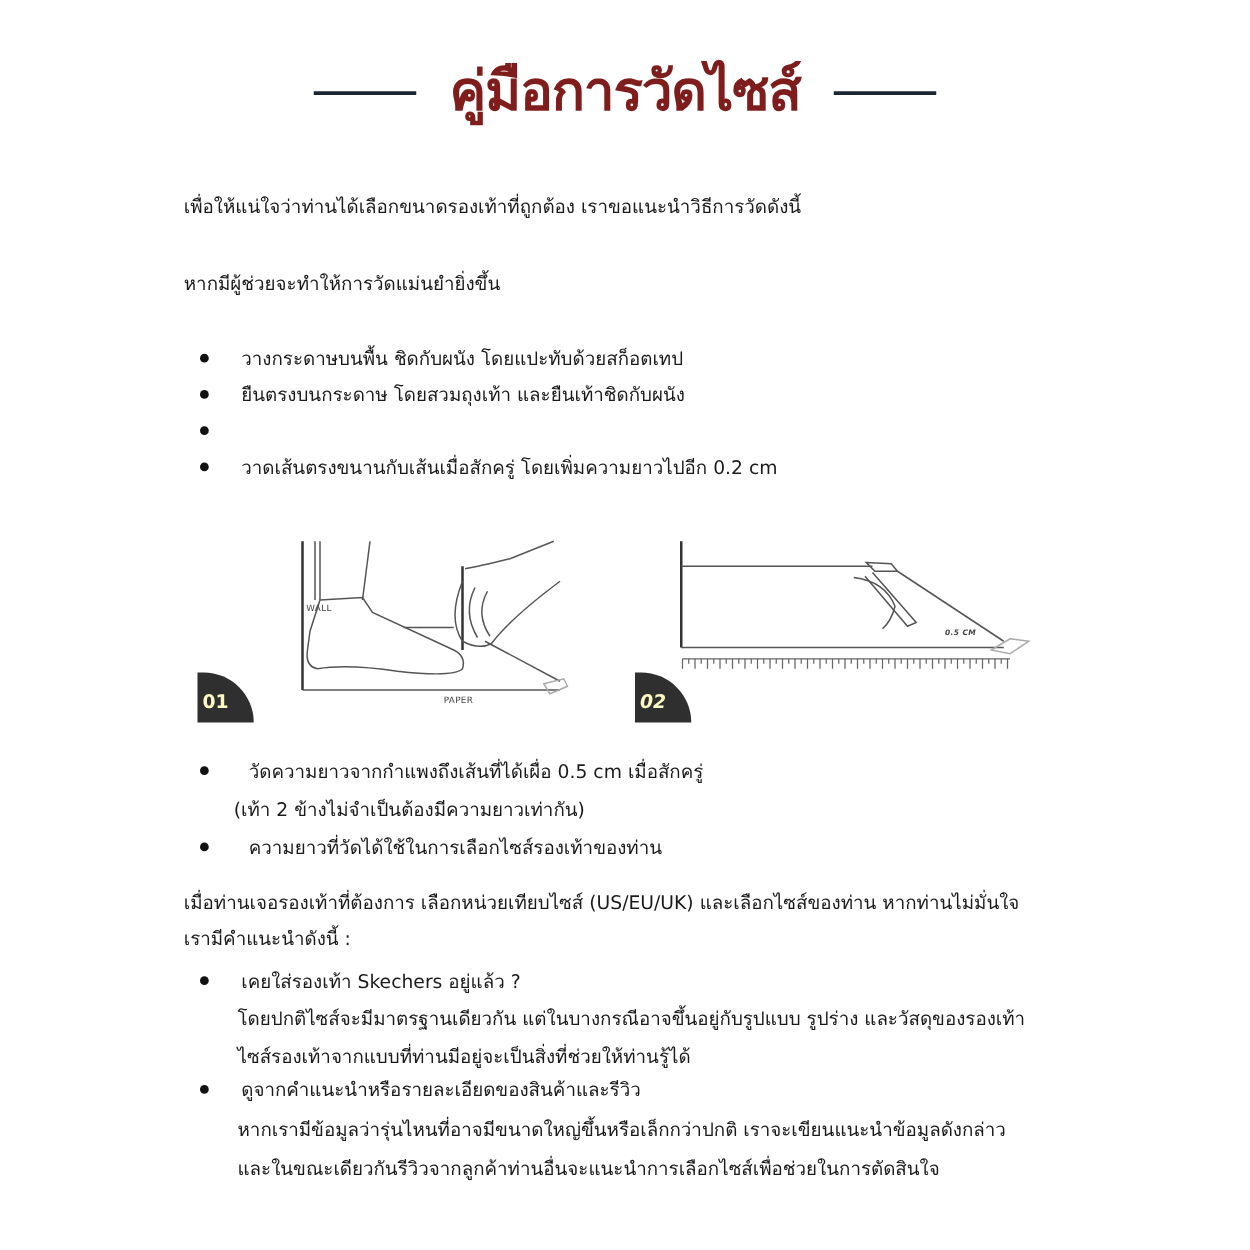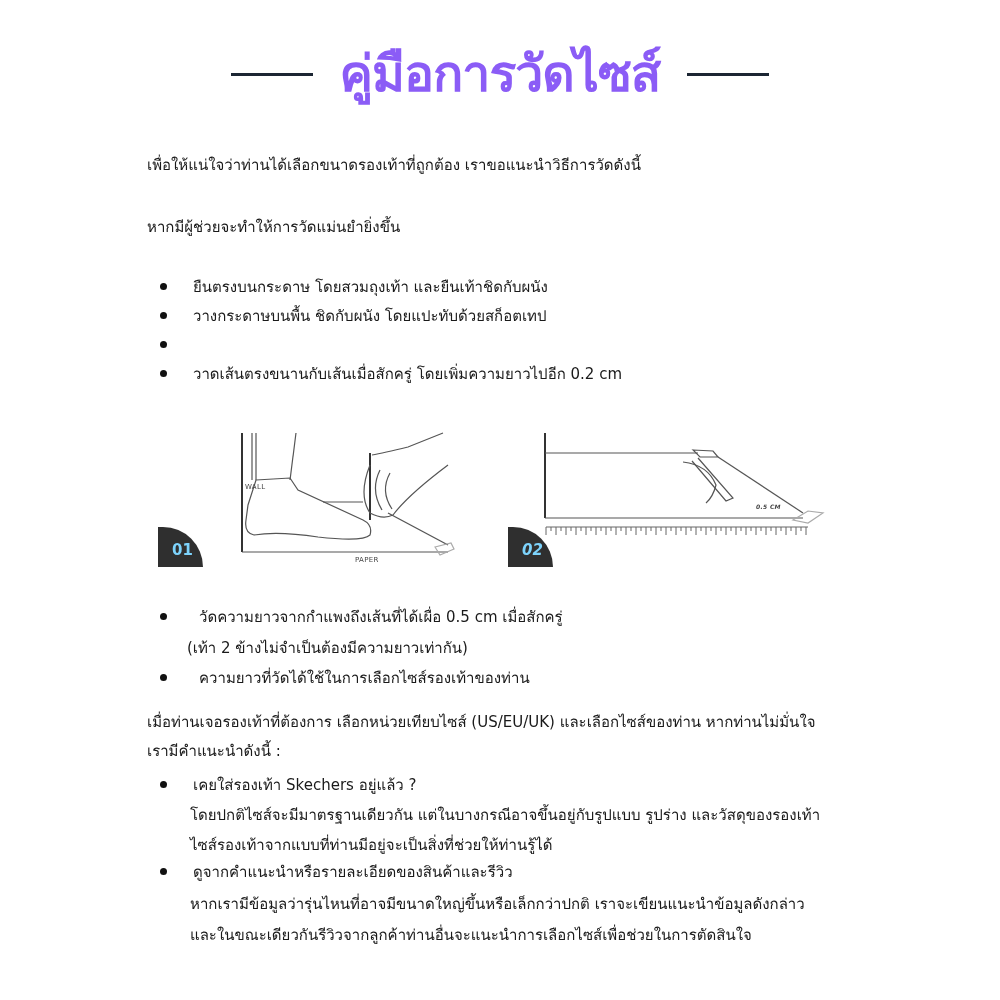--- a/index.html
+++ b/index.html
@@ -5,63 +5,63 @@
     * { margin: 0; padding: 0; box-sizing: border-box; }
     html, body { width: 1000px; height: 1000px; background: #ffffff; overflow: hidden; }
     body { font-family: "DejaVu Sans", "Liberation Sans", sans-serif; color: #1a1a1a; position: relative; }
 
     .title-row {
       position: absolute; top: 38px; left: 0; width: 1000px; height: 72px;
       display: flex; align-items: center; justify-content: center;
     }
     .title-line { width: 82px; height: 3px; background: #1c2633; }
     .title-text {
-      font-size: 50px; font-weight: bold; color: #8b5cf6; margin: 0 27px;
+      font-size: 44px; font-weight: bold; color: #7f1d1d; margin: 0 27px;
       letter-spacing: -1px; line-height: 72px;
     }
 
     .para { position: absolute; left: 147px; font-size: 15px; line-height: 20px; color: #1a1a1a; white-space: nowrap; }
 
     .bullets { position: absolute; left: 160px; list-style: none; }
     .bullets li { display: flex; align-items: center; height: 29px; font-size: 15px; white-space: nowrap; }
     .dot { width: 7px; height: 7px; border-radius: 50%; background: #111; margin-right: 26px; flex: 0 0 7px; }
 
     .figure { position: absolute; top: 425px; }
     .fig1 { left: 158px; width: 320px; height: 155px; }
     .fig2 { left: 508px; width: 330px; height: 155px; font-style: italic; }
     .badge {
-      position: absolute; left: 0; bottom: 13px; width: 45px; height: 40px;
+      position: absolute; left: 0; bottom: 2px; width: 45px; height: 40px;
       background: #2f2f2f; border-top-right-radius: 40px 40px;
-      color: #7dd3fc; font-weight: bold; font-size: 15px;
-      display: flex; align-items: flex-end; padding: 0 0 8px 14px;
+      color: #fef9c3; font-weight: bold; font-size: 15px;
+      display: flex; align-items: flex-end; padding: 0 0 8px 4px;
     }
     .fig-label { position: absolute; font-size: 7px; color: #444; letter-spacing: 0.3px; margin-left: 32px; }
 
     .sub { position: absolute; left: 190px; font-size: 15px; white-space: nowrap; }
   </style>
 </head>
 <body>
 
 <div class="title-row">
   <div class="title-line"></div>
   <h1 class="title-text">คู่มือการวัดไซส์</h1>
   <div class="title-line"></div>
 </div>
 
 <p class="para" style="top:155px;">เพื่อให้แน่ใจว่าท่านได้เลือกขนาดรองเท้าที่ถูกต้อง เราขอแนะนำวิธีการวัดดังนี้</p>
 <p class="para" style="top:217px;">หากมีผู้ช่วยจะทำให้การวัดแม่นยำยิ่งขึ้น</p>
 
 <ul class="bullets" style="top:272px;">
   <li>
       <span class="dot"></span>
+      <span>วางกระดาษบนพื้น ชิดกับผนัง โดยแปะทับด้วยสก็อตเทป</span>
+    </li>
+  <li>
+      <span class="dot"></span>
       <span>ยืนตรงบนกระดาษ โดยสวมถุงเท้า และยืนเท้าชิดกับผนัง</span>
-    </li>
-  <li>
-      <span class="dot"></span>
-      <span>วางกระดาษบนพื้น ชิดกับผนัง โดยแปะทับด้วยสก็อตเทป</span>
     </li>
   <li>
       <span class="dot"></span>
     </li>
   <li>
       <span class="dot"></span>
       <span>วาดเส้นตรงขนานกับเส้นเมื่อสักครู่ โดยเพิ่มความยาวไปอีก 0.2 cm</span>
     </li>
 </ul>
 

